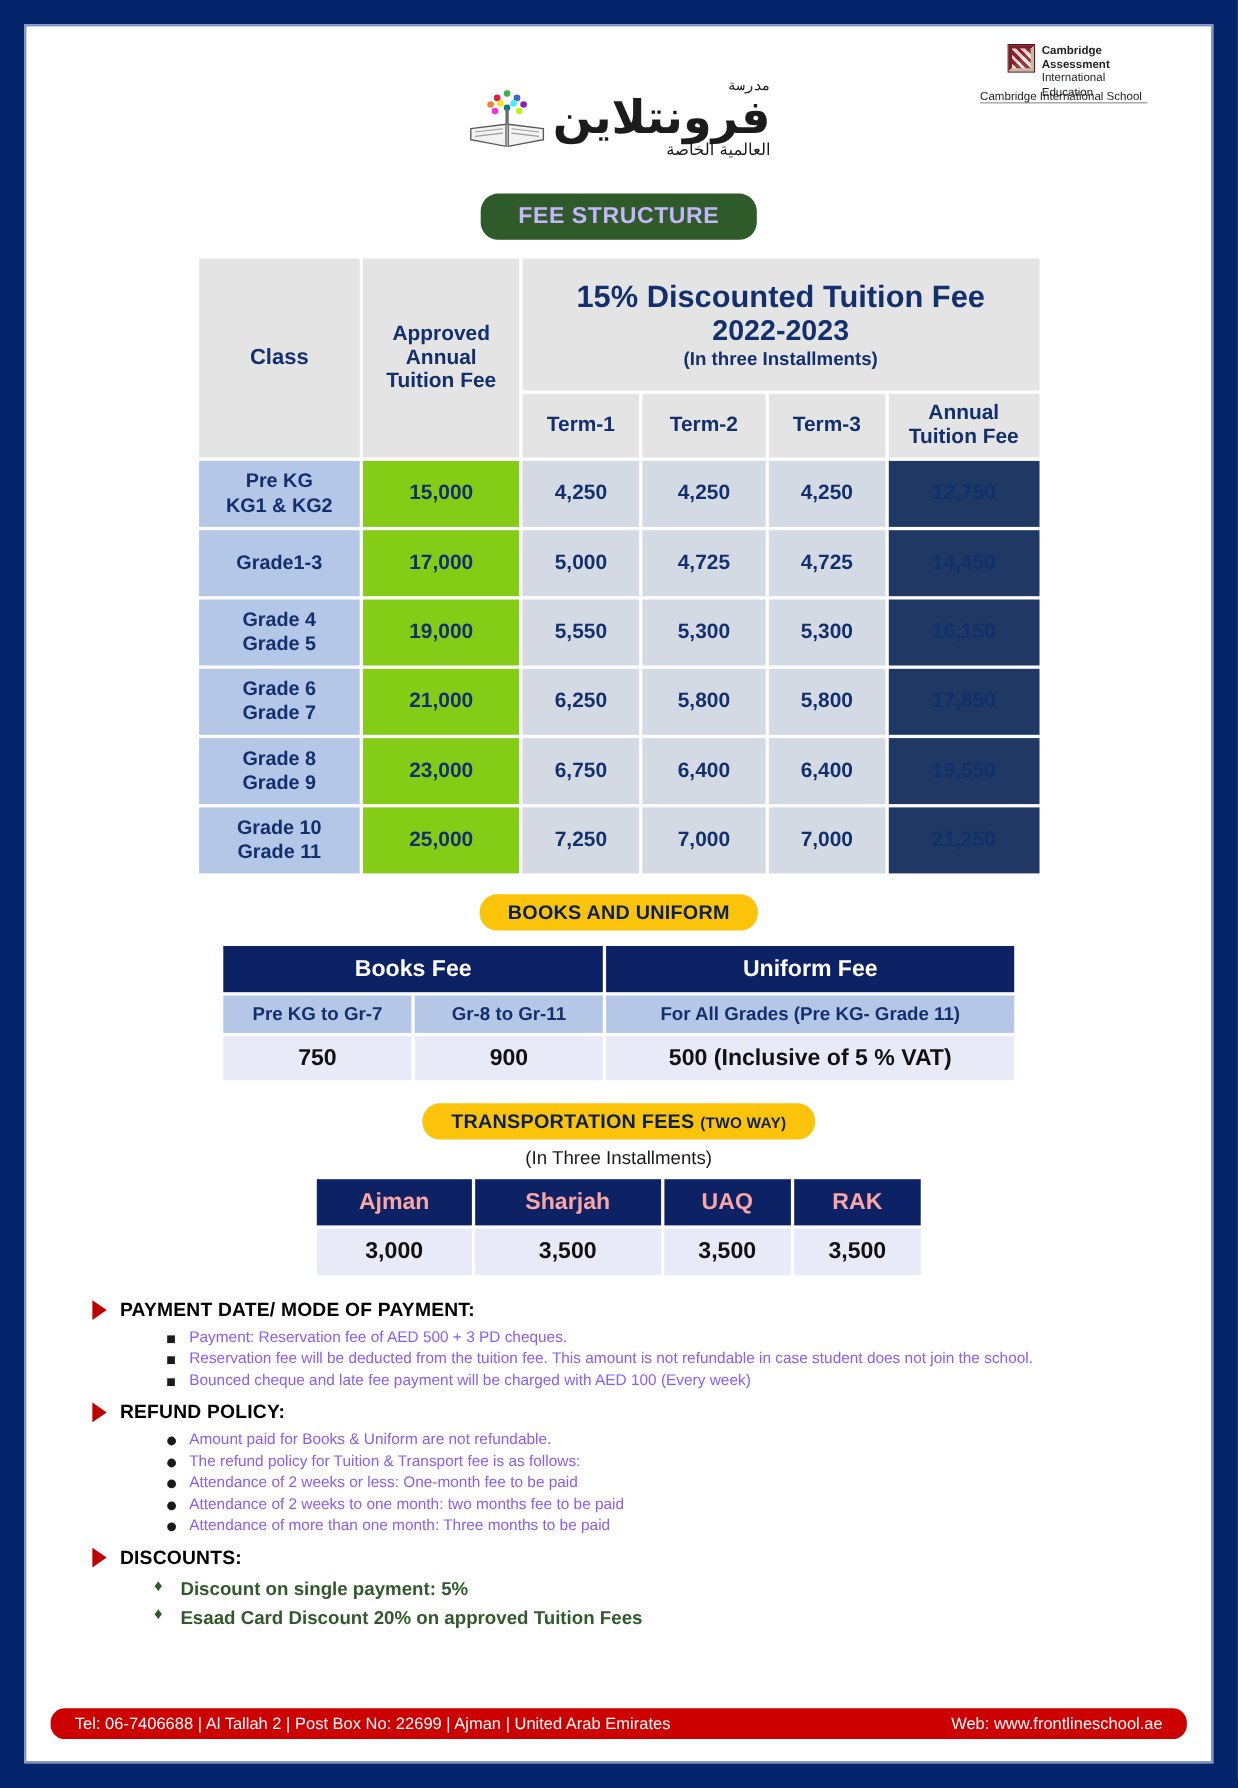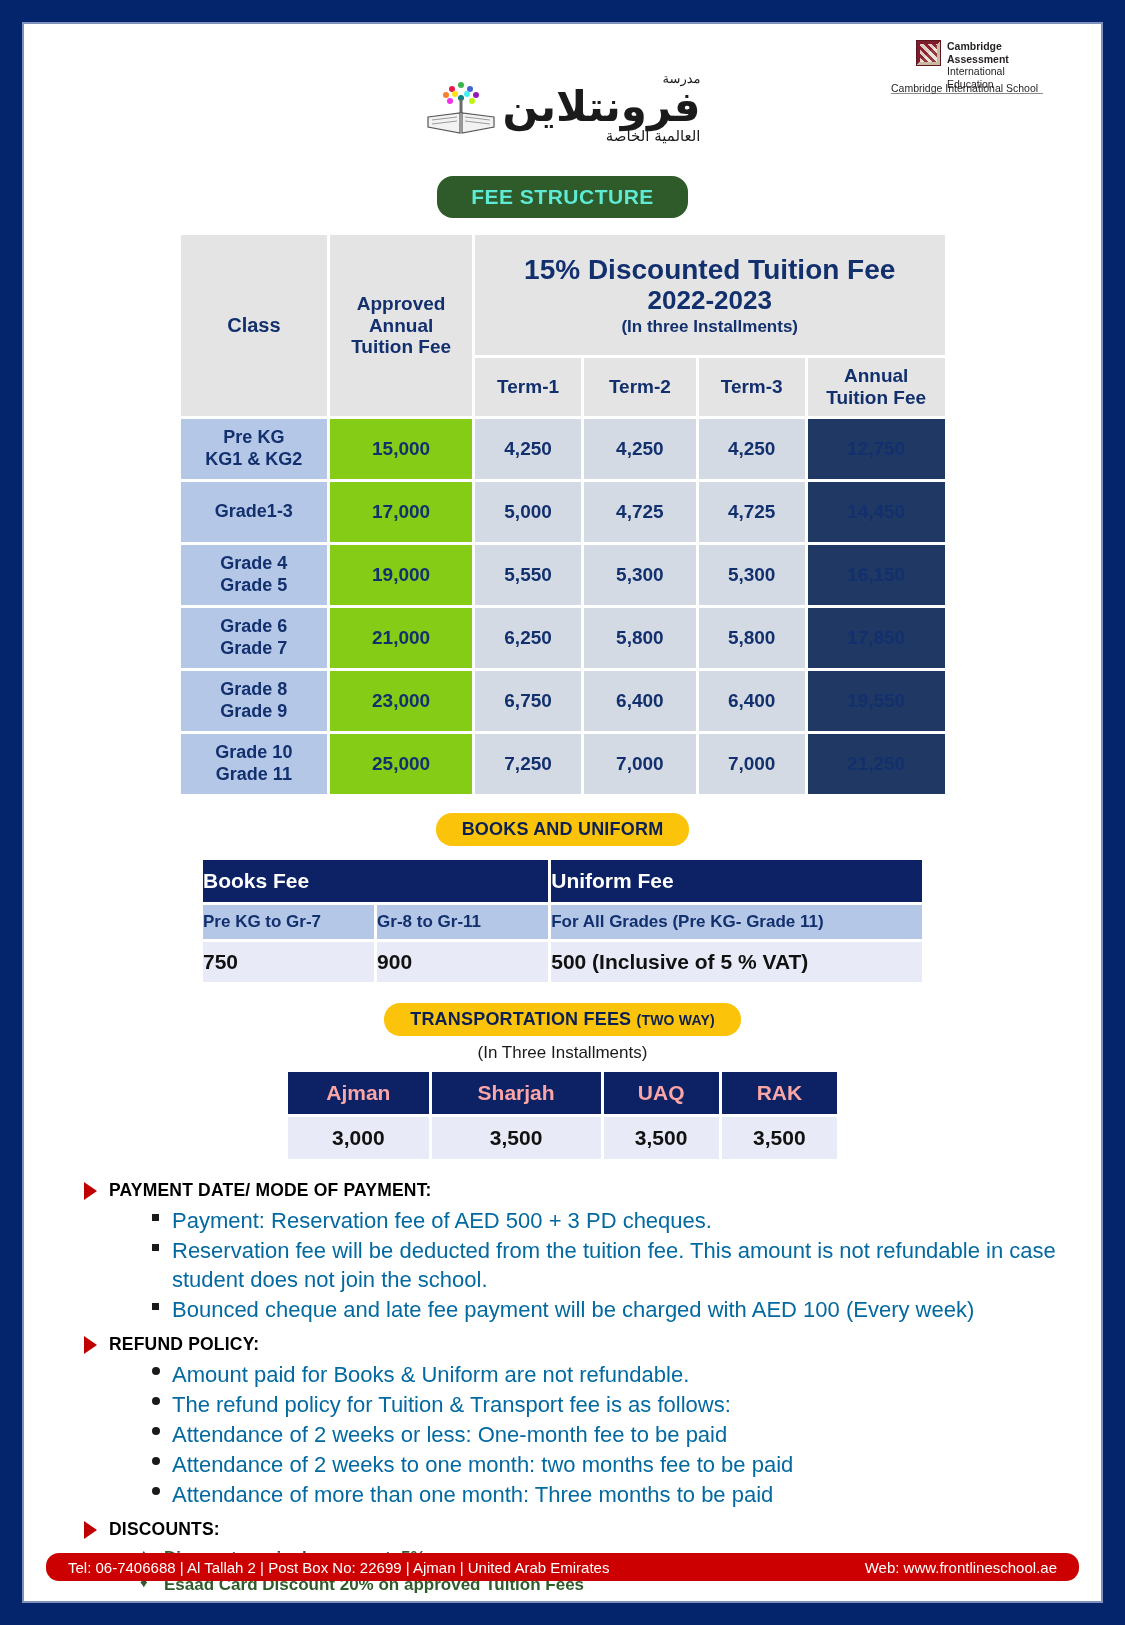--- a/index.html
+++ b/index.html
@@ -68,40 +68,40 @@
   }
   .logo-en .tagline {
     font-family: "DejaVu Sans", sans-serif;
     font-weight: bold; font-size: 13.2px; letter-spacing: 0.6px;
     color: #1b1b1b; text-align: center; margin-top: 1px;
   }
   .tree-icon { width: 74px; height: 62px; }
   .logo-ar { position: relative; text-align: right; }
   .logo-ar .ar-small {
     font-size: 13px; color:#1b1b1b; line-height:1;
-    font-family: Liberation Sans, sans-serif;
+    font-family: Liberation Mono, monospace;
   }
   .logo-ar .ar-main {
     font-size: 42px; font-weight: bold; color:#1b1b1b; line-height: 1.05;
     font-family: "DejaVu Sans", sans-serif;
   }
   .logo-ar .ar-sub {
     font-size: 15px; color:#1b1b1b; line-height:1;
     font-family: "DejaVu Sans", sans-serif;
   }
 
   
   .pill {
     display: inline-block;
     border-radius: 16px;
     font-weight: bold;
     text-align: center;
   }
   .pill-green {
-    background: #2f5a29; color: #5eead4;
+    background: #2f5a29; color: #c4b5fd;
     font-size: 21px; letter-spacing: 0.5px;
     padding: 9px 34px;
   }
   .pill-yellow {
     background: #fcc30b; color: #0b2052;
     font-size: 18px; letter-spacing: 0.2px;
     padding: 6px 26px;
   }
   .pill-yellow .small { font-size: 14px; }
   .center { text-align: center; }
@@ -125,21 +125,21 @@
   .h-annual { font-size: 19px; line-height: 1.15; }
 
   td.c-class { background: #b4c7e7; font-size: 18px; line-height: 1.2; height: 60px; }
   td.c-approved { background: #84cc16; font-size: 19px; color: #111111; }
   td.c-term { background: #d4dae4; font-size: 19px; }
   td.c-total { background: #1f3864; color: #ffffff; font-size: 19px; }
 
   
   .bu-wrap { width: 725px; margin: 0 auto; }
   table.bu { border-collapse: separate; border-spacing: 3px; width: 100%; }
-  table.bu td { font-weight: bold; }
+  table.bu td { text-align: center; font-weight: bold; }
   .bu-head { background: #0d2265; color: #ffffff; font-size: 21px; padding: 9px 0; }
   .bu-sub  { background: #b4c7e7; color: #13306e; font-size: 17px; padding: 7px 0; }
   .bu-val  { background: #e8ebf7; color: #111111; font-size: 21px; padding: 8px 0; }
 
   
   .tr-wrap { width: 555px; margin: 0 auto; }
   table.tr { border-collapse: separate; border-spacing: 3px; width: 100%; }
   table.tr td { text-align: center; font-weight: bold; }
   .tr-head { background: #0d2265; color: #fca5a5; font-size: 21px; padding: 9px 0; }
   .tr-val  { background: #e8ebf7; color: #111111; font-size: 21px; padding: 9px 0; }
@@ -156,21 +156,21 @@
     border-left: 13px solid #c00000;
     border-top: 9px solid transparent;
     border-bottom: 9px solid transparent;
     flex: 0 0 auto;
   }
   .note-title {
     font-size: 17.5px; font-weight: bold; color: #000000; letter-spacing: .2px;
   }
   ul.note-list { list-style: none; margin: 5px 0 0 66px; }
   ul.note-list li {
-    position: relative; font-size: 22px; color: #0369a1;
+    position: relative; font-size: 14px; color: #8b5cf6;
     line-height: 1.32; margin-bottom: 1px; padding-left: 22px;
   }
   ul.sq > li::before {
     content: ""; position: absolute; left: 2px; top: 8px;
     width: 7px; height: 7px; background: #1a1a1a;
   }
   ul.dot > li::before {
     content: ""; position: absolute; left: 2px; top: 7px;
     width: 8px; height: 8px; background: #1a1a1a; border-radius: 50%;
   }

